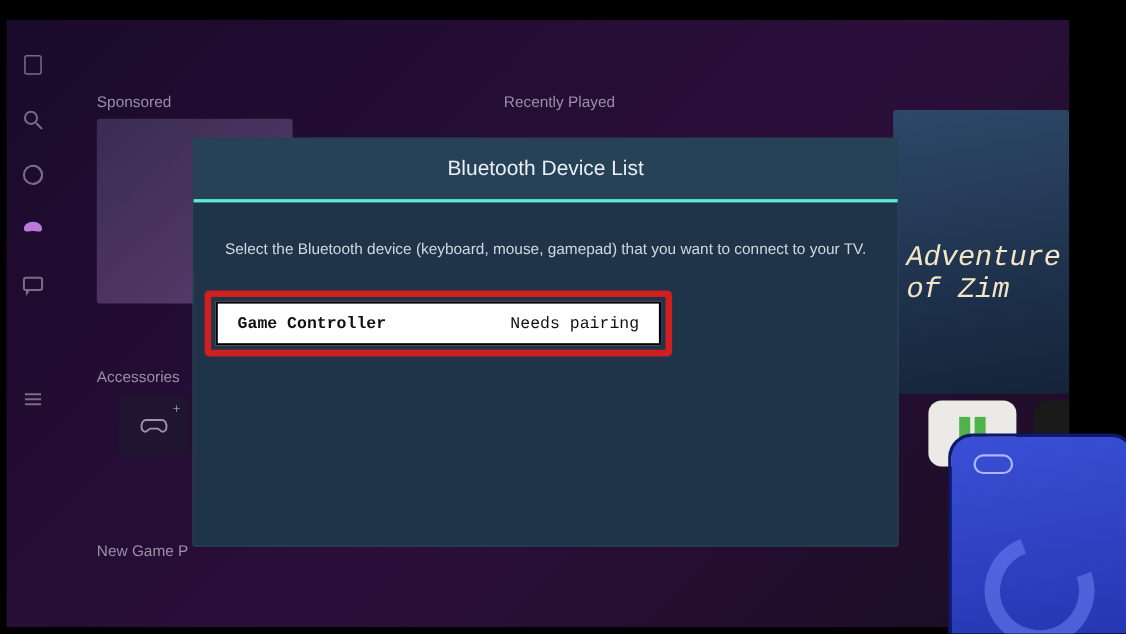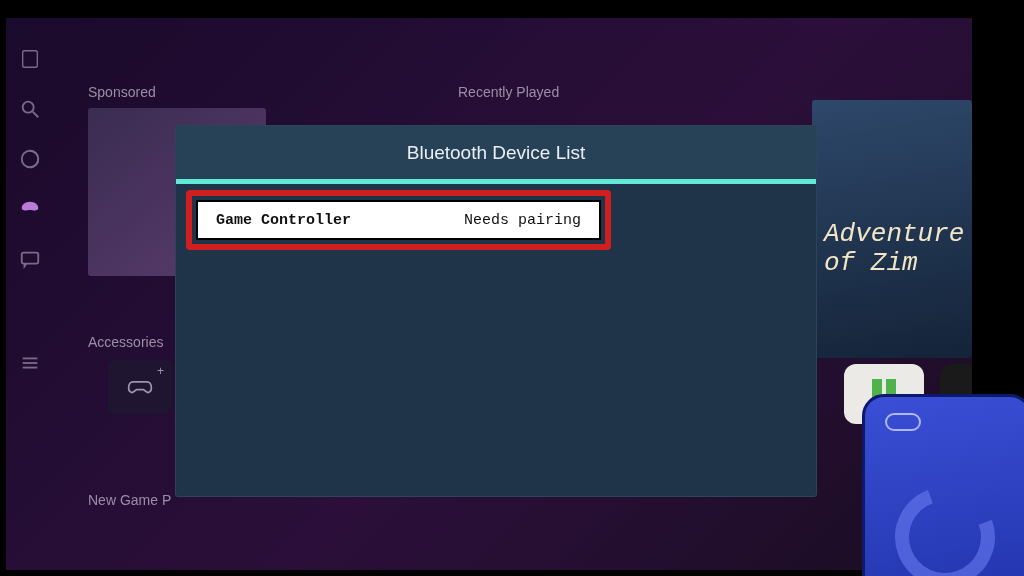--- a/index.html
+++ b/index.html
@@ -110,21 +110,21 @@
     border-radius: 2px;
     color: #d9e2ea;
     box-shadow: 0 0 0 1px #2b4459;
   }
   .modal-header {
     height: 58px;
     background: #274257;
     display: flex; align-items: center; justify-content: center;
     font-size: 19px;
     color: #e9eff4;
-    border-bottom: 5px solid #5eead4;
+    border-bottom: 3px solid #5eead4;
   }
   .modal-desc {
     padding: 34px 26px 24px;
     font-size: 14px;
     color: #cfd8e0;
     text-align: center;
   }
   .highlight-wrap {
     margin: 6px 10px 0 10px;
     border: 6px solid #cf1f1f;
@@ -250,20 +250,21 @@
   <div class="app-tile" style="right:48px; top:346px;">
     <div class="bar1"></div>
       <div class="bar2"></div>
   </div>
   <div class="app-tile" style="right:-48px; top:346px; background:#1a1a1a;"></div>
 
   <div class="bg-label" style="left:82px; top:474px;text-align:right;">New Game P</div>
 
   <div class="modal">
     <div class="modal-header">Bluetooth Device List</div>
+    <div class="modal-desc">Select the Bluetooth device (keyboard, mouse, gamepad) that you want to connect to your TV.</div>
 
     <div class="highlight-wrap">
       <div class="device-row">
         <span>Game Controller</span>
         <span class="status">Needs pairing</span>
       </div>
     </div>
 
   </div>
 

